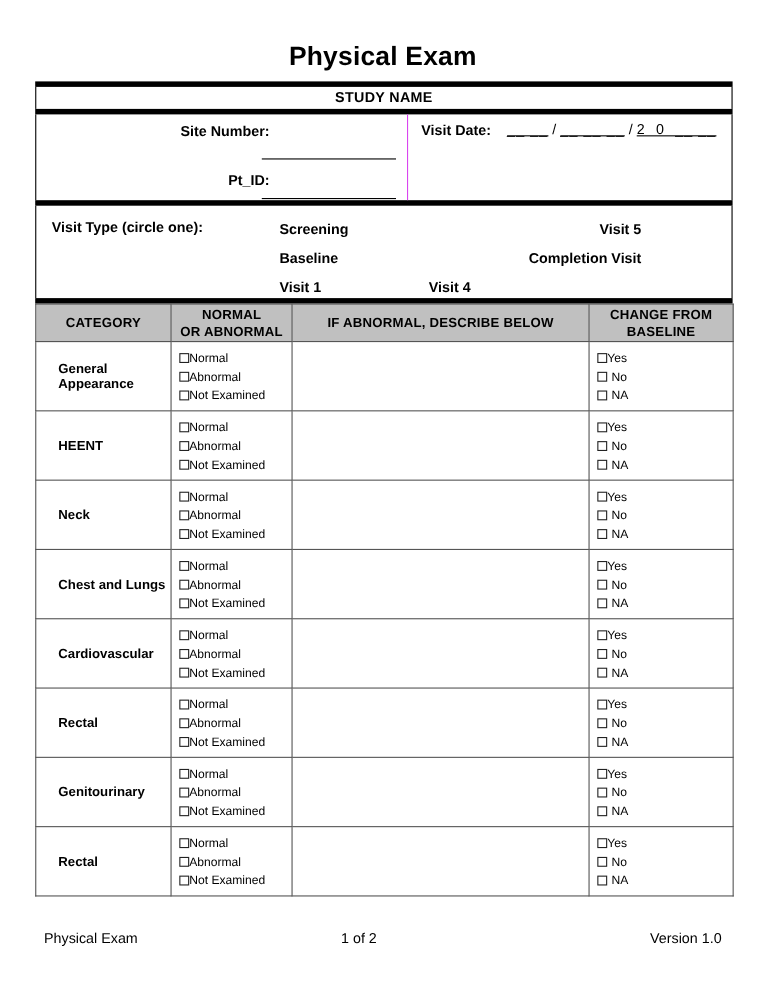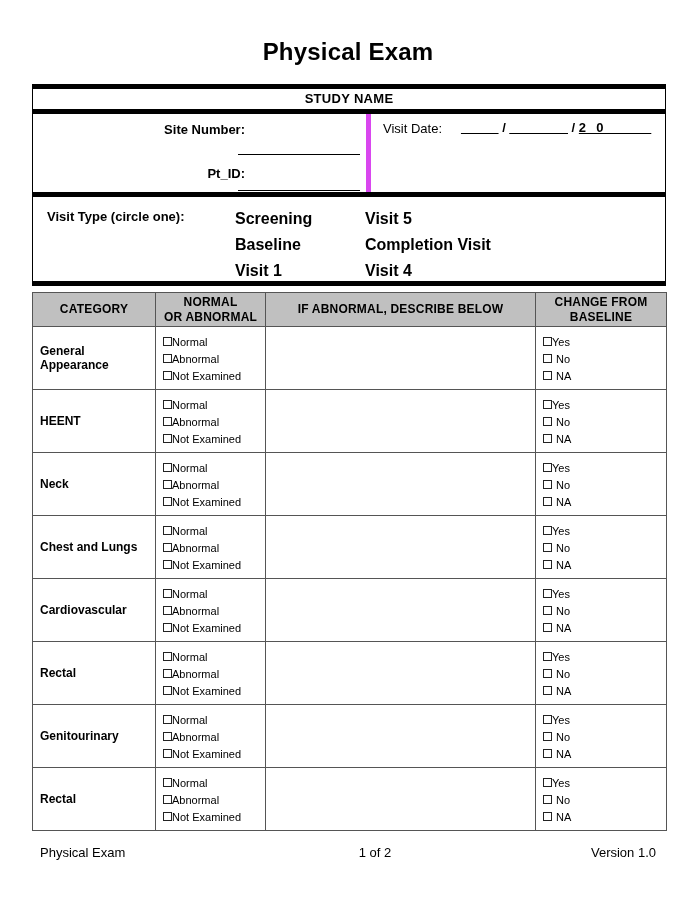--- a/index.html
+++ b/index.html
@@ -32,21 +32,21 @@
     text-align: center;
     font-size: 24px;
     font-weight: bold;
     letter-spacing: 0.2px;
   }
 
   
   .header-block {
     position: absolute;
     left: 32px;
-    top: 84px;
+    top: 74px;
     width: 634px;
   }
   .rule-thick {
     height: 5px;
     background: #000000;
     width: 100%;
   }
   .band {
     border-left: 1px solid #000;
     border-right: 1px solid #000;
@@ -62,21 +62,21 @@
     font-weight: bold;
     letter-spacing: 0.3px;
   }
 
   .site-visit {
     height: 78px;
     display: flex;
   }
   .site-col {
     width: 338px;
-    border-right: 5px solid #d946ef;
+    border-right: 1px solid #d946ef;
     box-sizing: border-box;
     position: relative;
   }
   .visit-col {
     flex: 1;
     position: relative;
   }
   .lbl-site {
     position: absolute;
     left: 0; top: 8px;
@@ -108,30 +108,29 @@
     width: 122px;
     height: 1px;
     background: #000;
   }
 
   .lbl-visitdate {
     position: absolute;
     left: 12px;
     top: 7px;
     font-size: 13px;
-    font-weight: normal;
+    font-weight: bold;
     text-align: center;
   }
   .date-slots {
     position: absolute;
     left: 90px;
     top: 6px;
     font-size: 13px;
     white-space: nowrap;
-    font-weight: bold;
   }
   .date-slots .u {
     text-decoration: underline;
     letter-spacing: 1px;
   }
   .date-legend {
     position: absolute;
     left: 90px;
     top: 26px;
     font-size: 12px;
@@ -156,32 +155,33 @@
     left: 202px;
     top: 12px;
     width: 430px;
   }
   .vt-row {
     display: flex;
     height: 26px;
     line-height: 20px;
   }
   .vt-cell {
-    font-size: 16px;
-    font-weight: bold;
+    font-size: 13px;
+    font-weight: bold;
+    margin-left: 19px;
   }
   .vt-c1 { width: 130px; }
   .vt-c2 { width: 105px; }
-  .vt-c3 { width: 180px; }
+  .vt-c3 { width: 180px; text-align: right; }
 
   
   .exam-table {
     position: absolute;
     left: 32px;
-    top: 292px;
+    top: 276px;
     width: 634px;
     border-collapse: collapse;
     table-layout: fixed;
   }
   .exam-table th, .exam-table td {
     border: 1px solid #555555;
     box-sizing: border-box;
     vertical-align: middle;
     padding: 0;
   }
@@ -198,21 +198,21 @@
   .col-norm  { width: 110px; }
   .col-desc  { width: 270px; }
   .col-chg   { width: 131px; }
 
   .exam-table tbody td {
     height: 63px;
   }
   td.cat-cell {
     font-size: 12px;
     font-weight: bold;
-    padding-left: 7px;
+    padding-left: 20px;
     vertical-align: middle;
   }
   td.opts-cell, td.chg-cell {
     vertical-align: top;
     padding-top: 6px;
     padding-left: 7px;
   }
   td.desc-cell { background: #ffffff; }
 
   .opt {
@@ -237,21 +237,21 @@
   
   .footer {
     position: absolute;
     left: 40px;
     top: 845px;
     width: 616px;
     font-size: 13px;
     display: flex;
   }
   .f-left   { width: 270px; text-align: left; }
-  .f-center { width: 130px; text-align: center; }
+  .f-center { width: 130px; text-align: left; }
   .f-right  { flex: 1; text-align: right; }
 </style>
 </head>
 <body>
 
 <div class="page">
 
   <div class="doc-title">Physical Exam</div>
 
   <div class="header-block">

